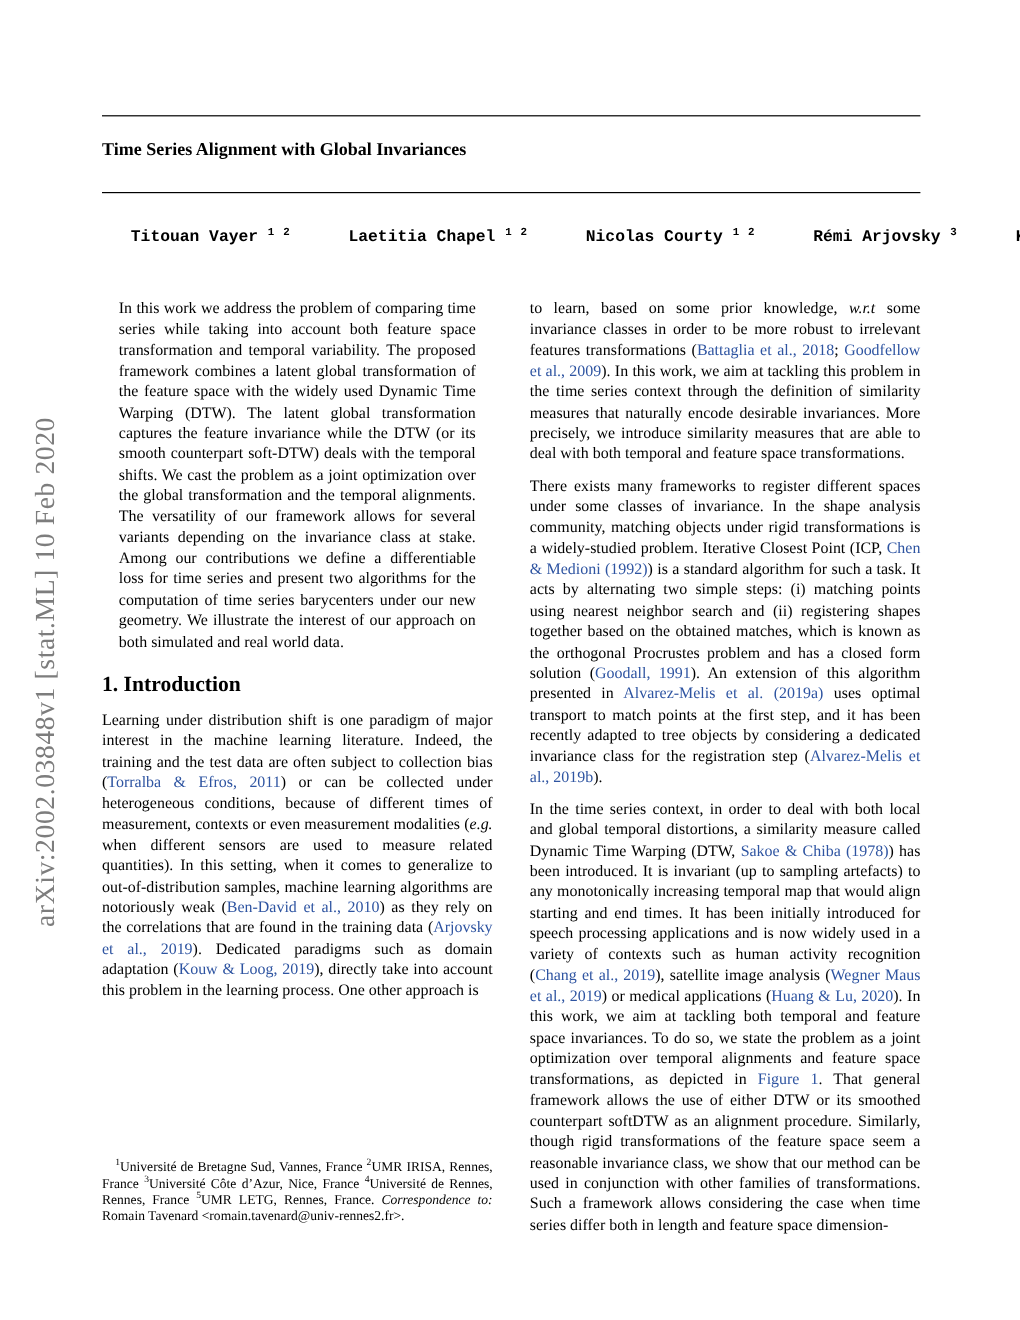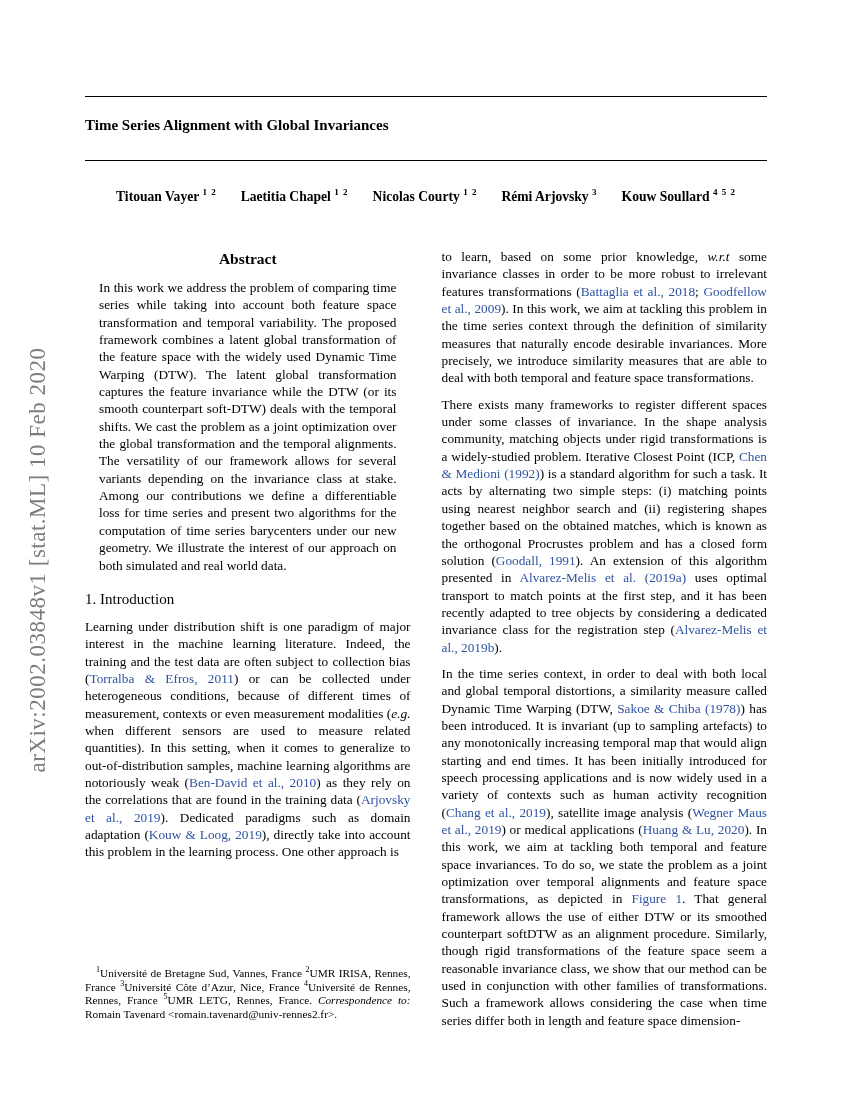--- a/index.html
+++ b/index.html
@@ -53,21 +53,21 @@
   .authors {
     position: absolute;
     left: 85px;
     width: 682px;
     top: 187px;
     text-align: center;
     font-weight: bold;
     font-size: 13.6px;
     line-height: 20px;
   }
-  .author { margin: 0 12px; white-space: nowrap; }
+  .author { margin: 0 24px; white-space: nowrap; font-family: Liberation Mono, monospace; }
   .author sup { font-size: 9px; line-height: 0; letter-spacing: 1px; }
 
   sup { font-size: 68%; line-height: 0; vertical-align: super; }
 
   
   .columns {
     position: absolute;
     left: 85px;
     top: 248px;
     width: 682px;
@@ -87,22 +87,22 @@
   }
   .par, .abstract-text {
     margin: 0 0 9px 0;
     font-size: 13.3px;
     line-height: 17.35px;
     text-align: justify;
     hyphens: auto;
     -webkit-hyphens: auto;
   }
   .section-heading {
-    font-size: 15px;
-    font-weight: normal;
+    font-size: 18px;
+    font-weight: bold;
     margin: 17px 0 10px 0;
   }
   .cite { color: var(--cite, #2e54a1); }
   .it { font-style: italic; }
 
   .footnote {
     position: absolute;
     left: 0;
     bottom: 4px;
     width: 100%;
@@ -127,21 +127,20 @@
   <div class="rule rule-bottom"></div>
 
   <div class="authors">
     <div class="author-line"><span class="author"><span>Titouan Vayer </span><sup>1 2</sup></span><span class="author"><span>Laetitia Chapel </span><sup>1 2</sup></span><span class="author"><span>Nicolas Courty </span><sup>1 2</sup></span><span class="author"><span>Rémi Arjovsky </span><sup>3</sup></span><span class="author"><span>Kouw Soullard </span><sup>4 5 2</sup></span></div>
   </div>
 
   <div class="columns">
 
     <div class="col col-left">
       <div class="abstract">
-        <div class="abstract-heading">Abstract</div>
         <p class="abstract-text"><span>In this work we address the problem of comparing time series while taking into account both feature space transformation and temporal variability. The proposed framework combines a latent global transformation of the feature space with the widely used Dynamic Time Warping (DTW). The latent global transformation captures the feature invariance while the DTW (or its smooth counterpart soft-DTW) deals with the temporal shifts. We cast the problem as a joint optimization over the global transformation and the temporal alignments. The versatility of our framework allows for several variants depending on the invariance class at stake. Among our contributions we define a differentiable loss for time series and present two algorithms for the computation of time series barycenters under our new geometry. We illustrate the interest of our approach on both simulated and real world data.</span></p>
       </div>
       <h2 class="section-heading">1. Introduction</h2>
       <p class="par"><span>Learning under distribution shift is one paradigm of major interest in the machine learning literature. Indeed, the training and the test data are often subject to collection bias (</span><span class="cite">Torralba &amp; Efros, 2011</span><span>) or can be collected under heterogeneous conditions, because of different times of measurement, contexts or even measurement modalities (</span><span class="it">e.g.</span><span> when different sensors are used to measure related quantities). In this setting, when it comes to generalize to out-of-distribution samples, machine learning algorithms are notoriously weak (</span><span class="cite">Ben-David et al., 2010</span><span>) as they rely on the correlations that are found in the training data (</span><span class="cite">Arjovsky et al., 2019</span><span>). Dedicated paradigms such as domain adaptation (</span><span class="cite">Kouw &amp; Loog, 2019</span><span>), directly take into account this problem in the learning process. One other approach is</span></p>
       <div class="footnote"><sup>1</sup><span>Université de Bretagne Sud, Vannes, France </span><sup>2</sup><span>UMR IRISA, Rennes, France </span><sup>3</sup><span>Université Côte d’Azur, Nice, France </span><sup>4</sup><span>Université de Rennes, Rennes, France </span><sup>5</sup><span>UMR LETG, Rennes, France. </span><span class="it">Correspondence to:</span><span> Romain Tavenard &lt;romain.tavenard@univ-rennes2.fr&gt;.</span></div>
     </div>
 
     <div class="col col-right">
       <p class="par"><span>to learn, based on some prior knowledge, </span><span class="it">w.r.t</span><span> some invariance classes in order to be more robust to irrelevant features transformations (</span><span class="cite">Battaglia et al., 2018</span><span>; </span><span class="cite">Goodfellow et al., 2009</span><span>).  In this work, we aim at tackling this problem in the time series context through the definition of similarity measures that naturally encode desirable invariances. More precisely, we introduce similarity measures that are able to deal with both temporal and feature space transformations.</span></p>
       <p class="par"><span>There exists many frameworks to register different spaces under some classes of invariance. In the shape analysis community, matching objects under rigid transformations is a widely-studied problem. Iterative Closest Point (ICP, </span><span class="cite">Chen &amp; Medioni (1992)</span><span>) is a standard algorithm for such a task. It acts by alternating two simple steps: (i) matching points using nearest neighbor search and (ii) registering shapes together based on the obtained matches, which is known as the orthogonal Procrustes problem and has a closed form solution (</span><span class="cite">Goodall, 1991</span><span>).  An extension of this algorithm presented in </span><span class="cite">Alvarez-Melis et al. (2019a)</span><span> uses optimal transport to match points at the first step, and it has been recently adapted to tree objects by considering a dedicated invariance class for the registration step (</span><span class="cite">Alvarez-Melis et al., 2019b</span><span>).</span></p>

